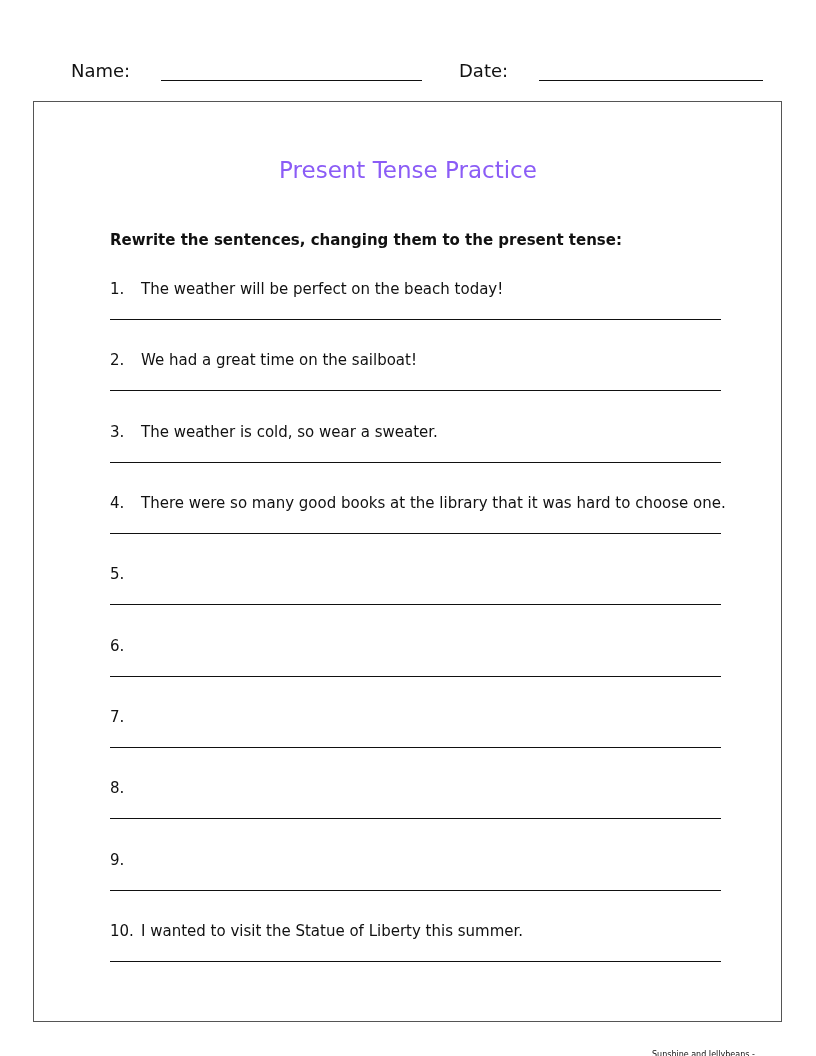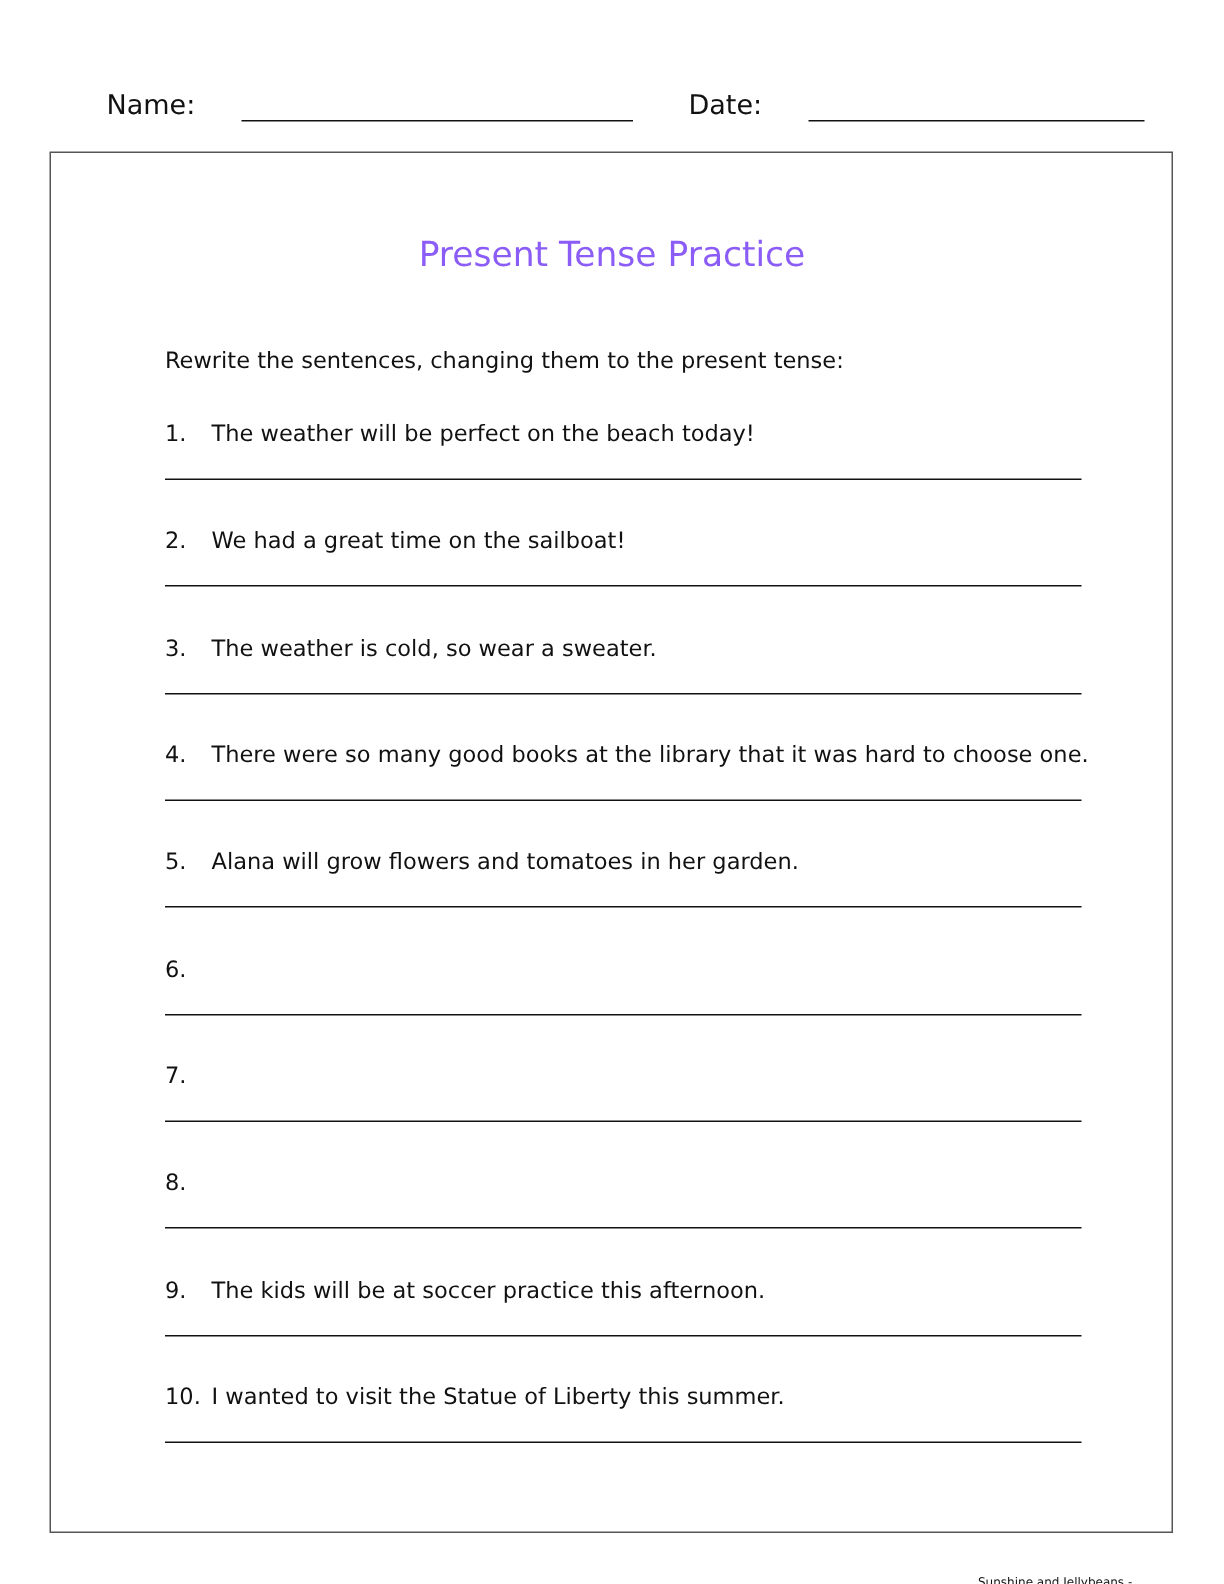--- a/index.html
+++ b/index.html
@@ -11,21 +11,21 @@
     .hfield .blank { border-bottom: 1.5px solid #111; height: 20px; }
     .name-field { left: 0; }
     .name-field .blank { width: 261px; }
     .date-field { left: 388px; }
     .date-field .blank { width: 224px; }
 
     .frame { position: absolute; left: 33px; top: 101px; width: 749px; height: 921px;
              border: 1px solid #555; box-sizing: border-box; }
     .title { position: absolute; top: 157px; left: 0; width: 816px; text-align: center;
              font-size: 23px; color: #8b5cf6; }
-    .instructions { position: absolute; top: 231px; left: 110px; font-size: 15px; }
+    .instructions { position: absolute; top: 231px; left: 110px; font-size: 15px; font-weight: bold; }
 
     .item { position: absolute; left: 110px; width: 640px; }
     .item .q { display: flex; font-size: 15px; line-height: 18px; white-space: nowrap; }
     .item .num { width: 31px; flex: none; }
     .item .line { position: absolute; left: 0; top: 39px; width: 611px; border-bottom: 1px solid #111; height: 0; }
 
     .footer { position: absolute; top: 1026px; left: 652px; font-size: 8px; color: #111; margin-top: 24px; }
   </style>
 </head>
 <body>
@@ -70,21 +70,20 @@
 <div class="item" style="top:494px">
   <div class="q">
       <span class="num">4.</span>
       <span>There were so many good books at the library that it was hard to choose one.</span>
     </div>
   <div class="line"></div>
 </div>
 <div class="item" style="top:565px">
   <div class="q">
       <span class="num">5.</span>
-      <span>Alana will grow flowers and tomatoes in her garden.</span>
     </div>
   <div class="line"></div>
 </div>
 <div class="item" style="top:637px">
   <div class="q">
       <span class="num">6.</span>
     </div>
   <div class="line"></div>
 </div>
 <div class="item" style="top:708px">
@@ -95,21 +94,20 @@
 </div>
 <div class="item" style="top:779px">
   <div class="q">
       <span class="num">8.</span>
     </div>
   <div class="line"></div>
 </div>
 <div class="item" style="top:851px">
   <div class="q">
       <span class="num">9.</span>
-      <span>The kids will be at soccer practice this afternoon.</span>
     </div>
   <div class="line"></div>
 </div>
 <div class="item" style="top:922px">
   <div class="q">
       <span class="num">10.</span>
       <span>I wanted to visit the Statue of Liberty this summer.</span>
     </div>
   <div class="line"></div>
 </div>

